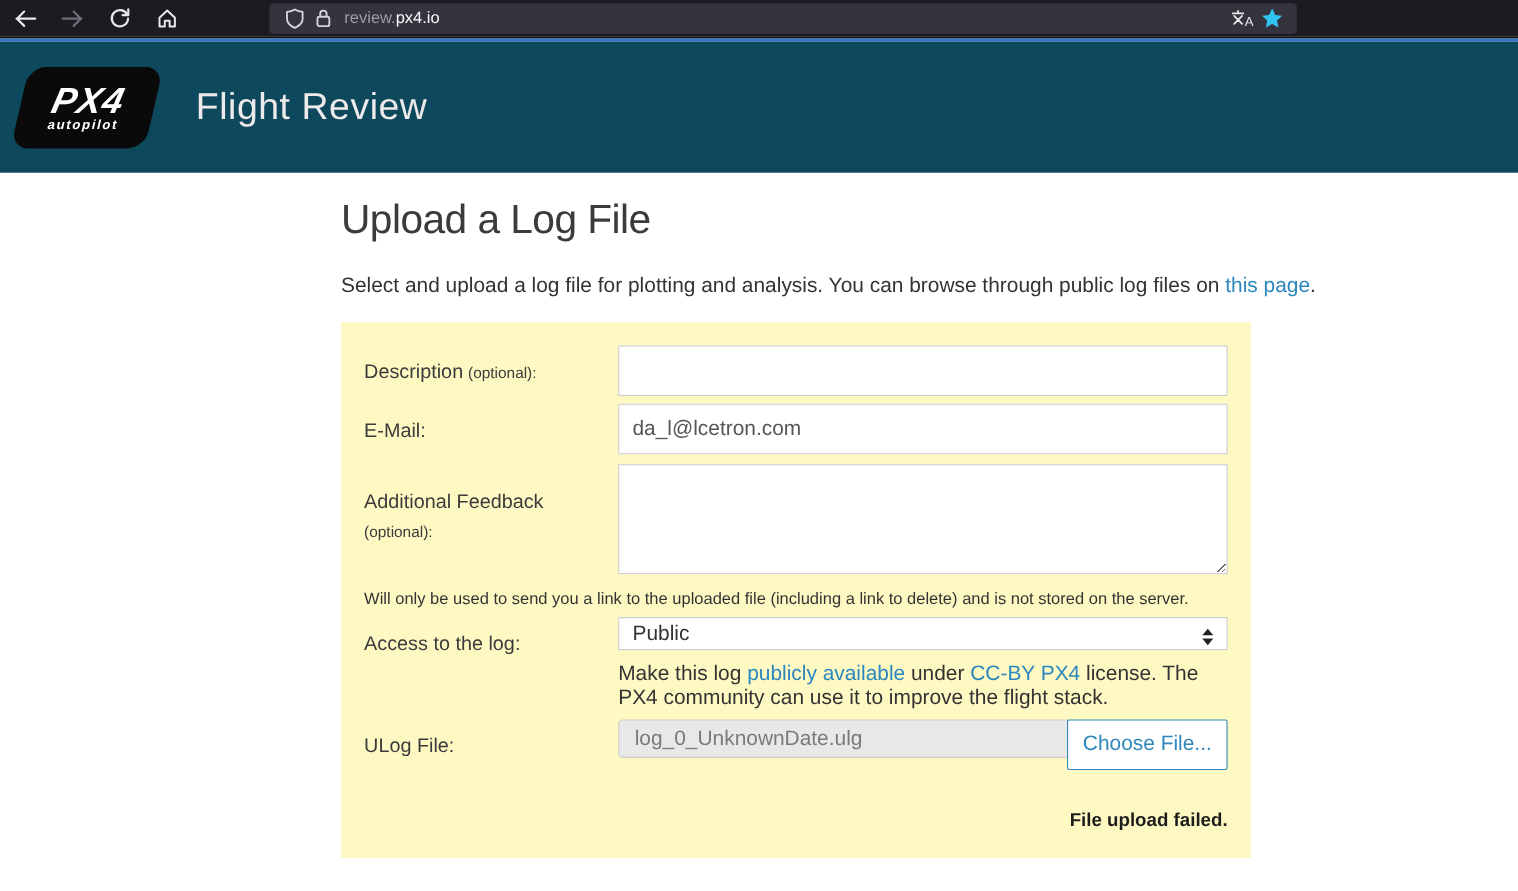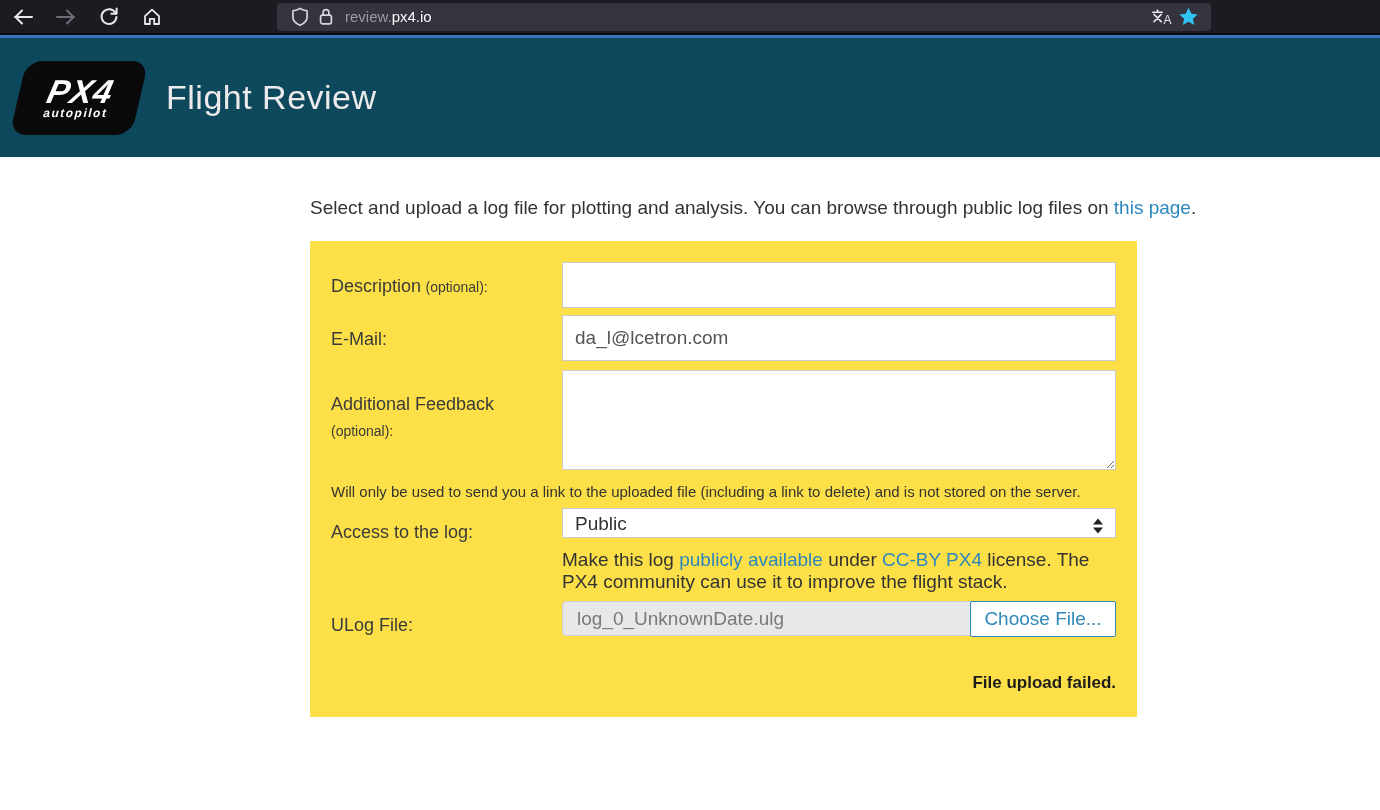--- a/index.html
+++ b/index.html
@@ -20,21 +20,21 @@
     padding-left: 6px;
   }
   .nav-btn {
     width: 34px; height: 28px;
     display: flex; align-items: center; justify-content: center;
     border-radius: 4px;
     flex: 0 0 auto;
   }
   .nav-btn + .nav-btn { margin-left: 9px; }
   .urlbar {
-    margin-left: 108px;
+    margin-left: 76px;
     width: 934px;
     height: 28px;
     background: #35333d;
     border-radius: 4px;
     display: flex;
     align-items: center;
     padding: 0 10px;
   }
   .urlbar .icon-btn {
     display: flex; align-items: center; justify-content: center;
@@ -78,48 +78,48 @@
     color: #ffffff;
     font-size: 12px;
     font-weight: bold;
     letter-spacing: 1.5px;
     line-height: 12px;
   }
   .site-title {
     color: #eceaea;
     font-size: 34px;
     font-weight: 400;
-    margin-left: 26px;
+    margin-left: 38px;
     letter-spacing: 0.5px;
   }
 
   
   .page {
     padding: 22px 0 0 310px;
     width: 1380px;
   }
   .page-title {
     font-size: 37px;
     font-weight: 300;
     color: #3b3b3b;
     letter-spacing: -0.5px;
   }
   .intro {
-    margin-top: 18px;
+    margin-top: 28px;
     font-size: 19px;
     color: #333333;
     width: 1000px;
   }
   a.link { color: #2b87bd; text-decoration: none; cursor: pointer; }
 
   
   .form-panel {
     margin-top: 22px;
     width: 827px;
-    background: #fde047;
+    background: #fef9c3;
     padding: 21px 21px 24px 21px;
   }
   .form-row { display: flex; }
   .form-label-col { width: 231px; flex: 0 0 auto; padding-top: 14px; }
   .form-field-col { flex: 1 1 auto; }
   .lbl { font-size: 18px; color: #3b3b3b; }
   .lbl-small { font-size: 14px; color: #3b3b3b; }
 
   .text-input {
     width: 100%;
@@ -198,21 +198,21 @@
     border-radius: 4px 0 0 4px;
     display: flex; align-items: center;
     padding: 0 14px;
     font-size: 19px;
     color: #7a7a7a;
     margin-right: -1px;
   }
   .choose-btn {
     flex: 0 0 auto;
     width: 146px;
-    height: 36px;
+    height: 46px;
     background: #ffffff;
     border: 1px solid #2f87ba;
     border-radius: 2px;
     color: #2f87ba;
     font-family: "Liberation Sans", sans-serif;
     font-size: 19px;
     cursor: pointer;
   }
   .status-row {
     margin-top: 36px;
@@ -285,20 +285,21 @@
 
 <div class="site-header">
   <div class="px4-logo">
     <span class="logo-main">PX4</span>
     <span class="logo-sub">autopilot</span>
   </div>
   <div class="site-title">Flight Review</div>
 </div>
 
 <div class="page">
+  <h1 class="page-title">Upload a Log File</h1>
   <p class="intro"><span>Select and upload a log file for plotting and analysis. You can browse through public log files on </span><a class="link">this page</a><span>.</span></p>
 
   <div class="form-panel">
 
     <div class="form-row">
       <div class="form-label-col">
         <span class="lbl">Description</span>
         <span class="lbl-small">(optional):</span>
       </div>
       <div class="form-field-col">

